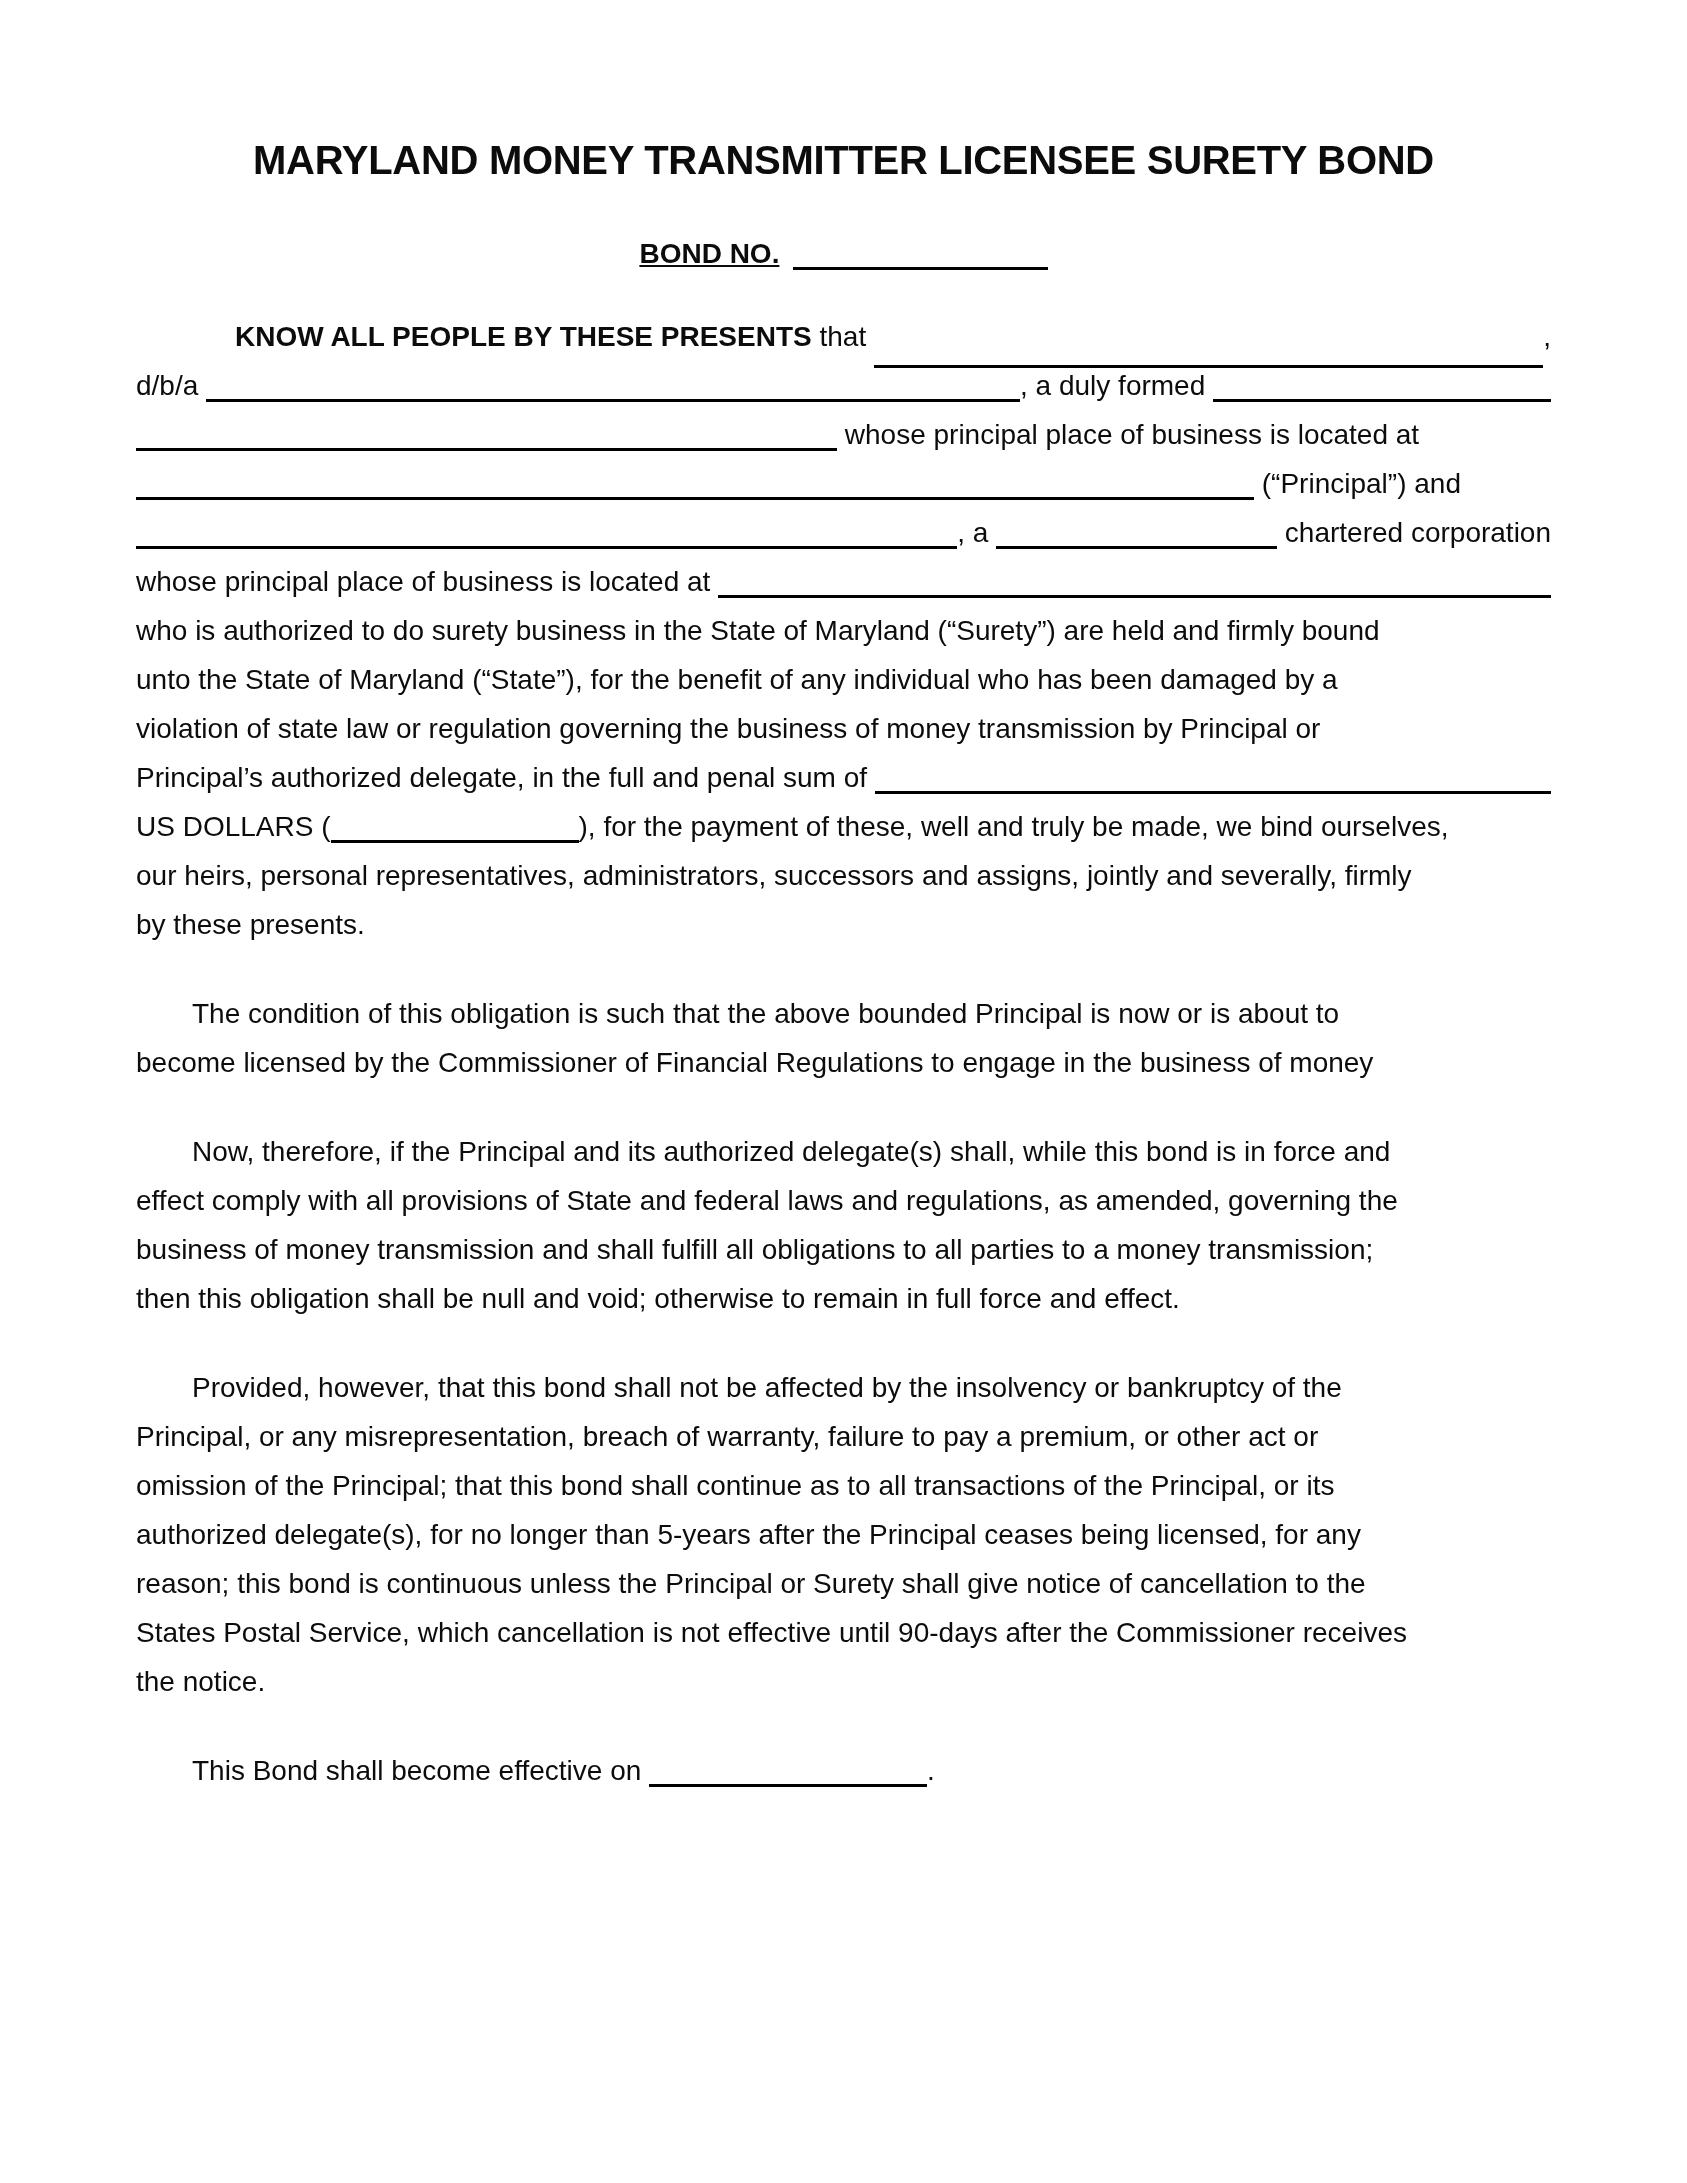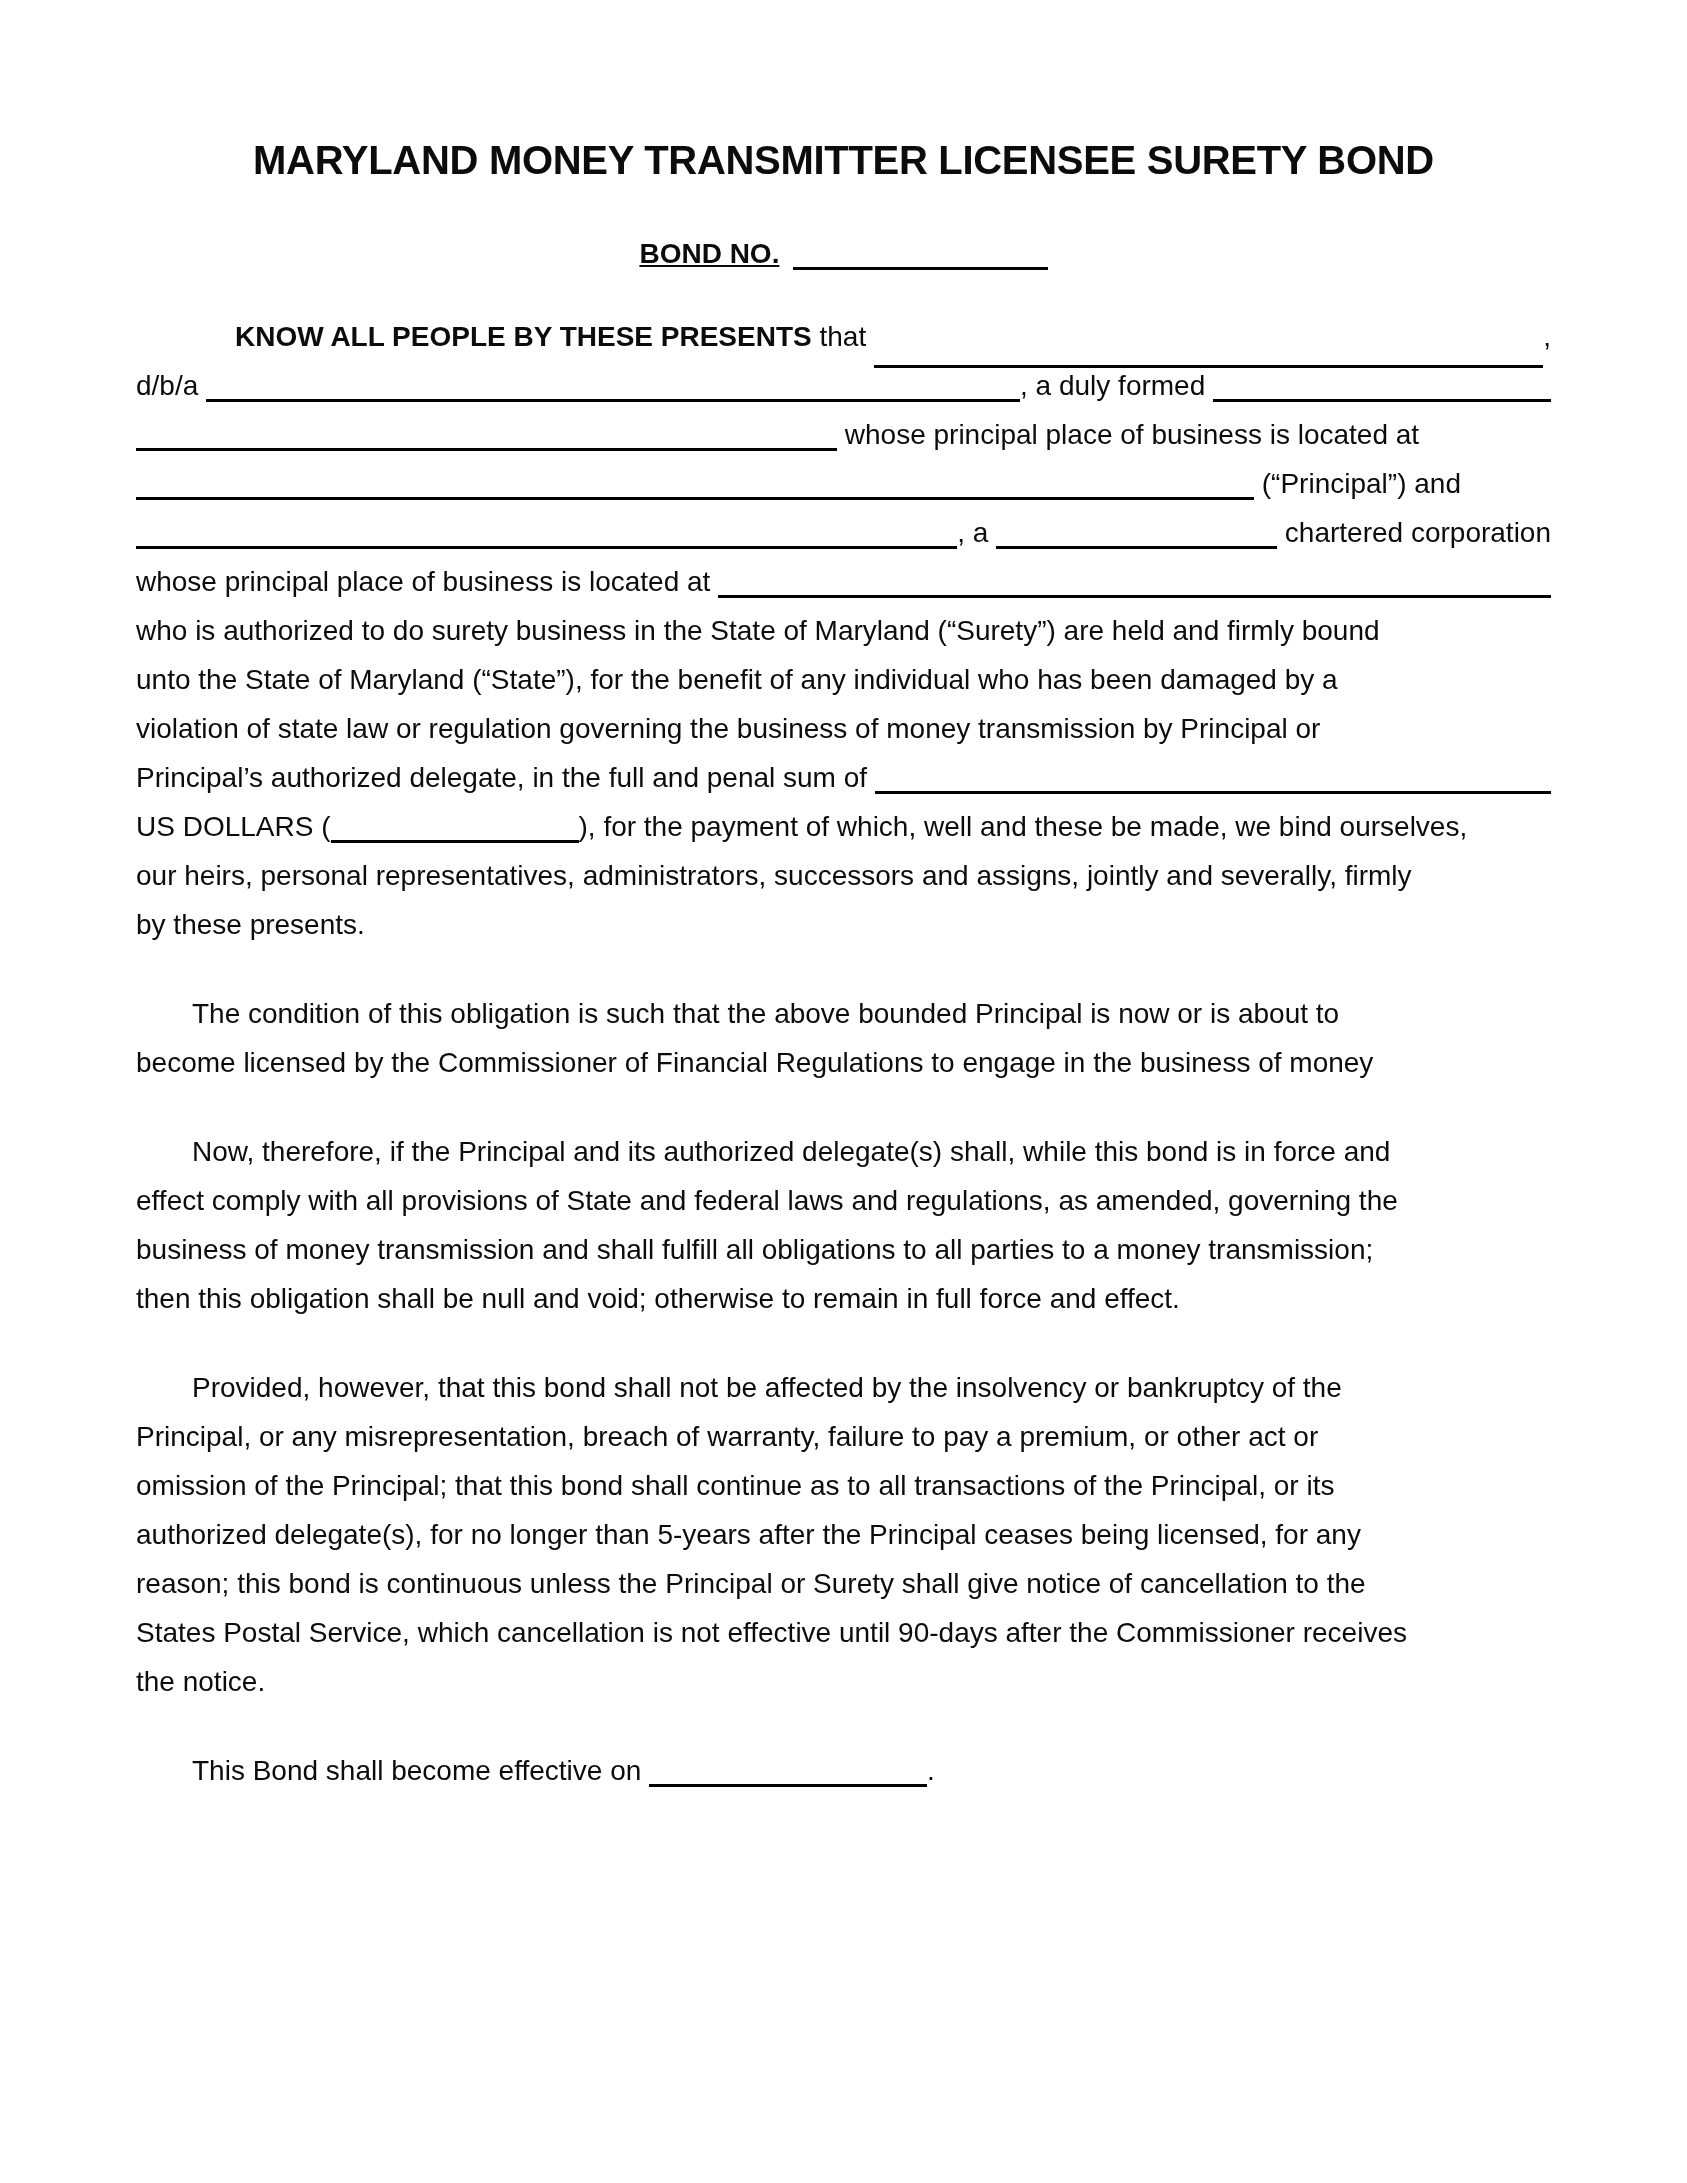--- a/index.html
+++ b/index.html
@@ -55,21 +55,21 @@
           <div class="line" style="padding-left: 99px; align-items: flex-end;"><span class="run b">KNOW ALL PEOPLE BY THESE PRESENTS</span><span class="run"> that </span><span class="bl fill"></span><span class="run">,</span></div>
           <div class="line"><span class="run">d/b/a </span><span class="bl" style="width: 814px;"></span><span class="run">, a duly formed </span><span class="bl fill"></span></div>
           <div class="line"><span class="bl" style="width: 701px;"></span><span class="run"> whose principal place of business is located at</span></div>
           <div class="line"><span class="bl" style="width: 1118px;"></span><span class="run"> (“Principal”) and</span></div>
           <div class="line"><span class="bl fill"></span><span class="run">, a </span><span class="bl" style="width: 281px;"></span><span class="run"> chartered corporation</span></div>
           <div class="line"><span class="run">whose principal place of business is located at </span><span class="bl fill"></span></div>
           <div class="line"><span class="run">who is authorized to do surety business in the State of Maryland (“Surety”) are held and firmly bound</span></div>
           <div class="line"><span class="run">unto the State of Maryland (“State”), for the benefit of any individual who has been damaged by a</span></div>
           <div class="line"><span class="run">violation of state law or regulation governing the business of money transmission by Principal or</span></div>
           <div class="line"><span class="run">Principal’s authorized delegate, in the full and penal sum of </span><span class="bl fill"></span></div>
-          <div class="line"><span class="run">US DOLLARS (</span><span class="bl" style="width: 248px;"></span><span class="run">), for the payment of which, well and these be made, we bind ourselves,</span></div>
+          <div class="line"><span class="run">US DOLLARS (</span><span class="bl" style="width: 248px;"></span><span class="run">), for the payment of these, well and truly be made, we bind ourselves,</span></div>
           <div class="line"><span class="run">our heirs, personal representatives, administrators, successors and assigns, jointly and severally, firmly</span></div>
           <div class="line"><span class="run">by these presents.</span></div>
         </div>
         <div class="para">
           <div class="line" style="padding-left: 56px; align-items: flex-end;"><span class="run">The condition of this obligation is such that the above bounded Principal is now or is about to</span></div>
           <div class="line"><span class="run">become licensed by the Commissioner of Financial Regulations to engage in the business of money</span></div>
         </div>
         <div class="para">
           <div class="line" style="padding-left: 56px;"><span class="run">Now, therefore, if the Principal and its authorized delegate(s) shall, while this bond is in force and</span></div>
           <div class="line"><span class="run">effect comply with all provisions of State and federal laws and regulations, as amended, governing the</span></div>

